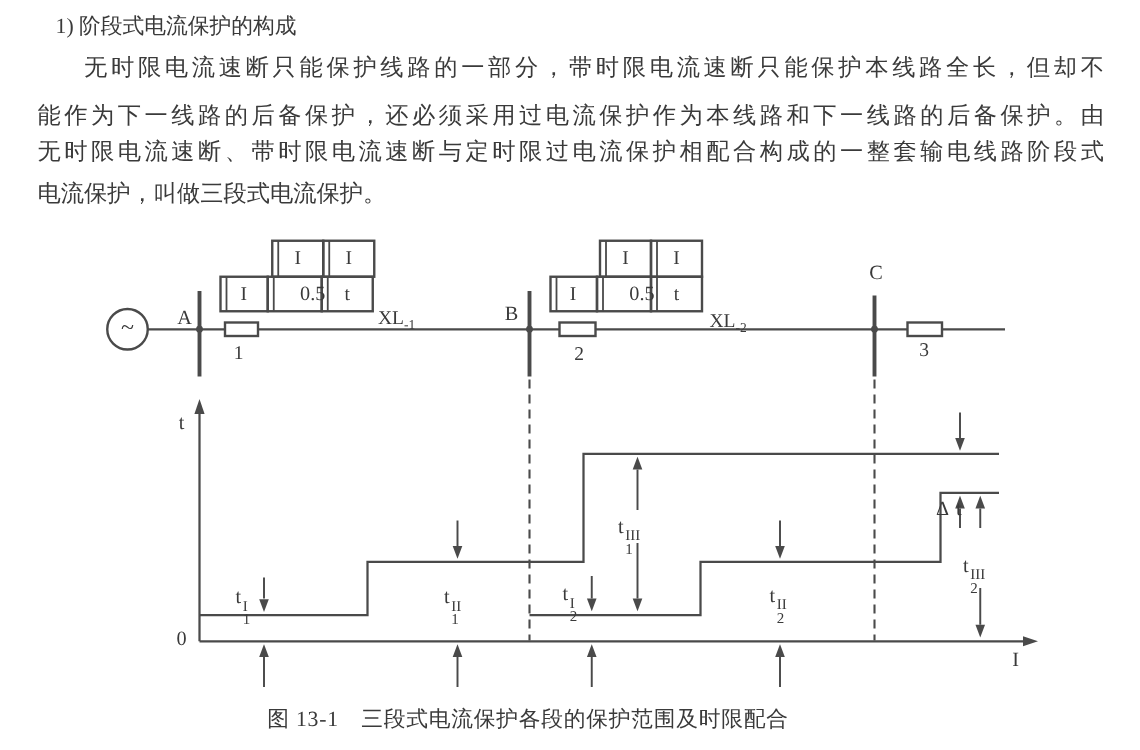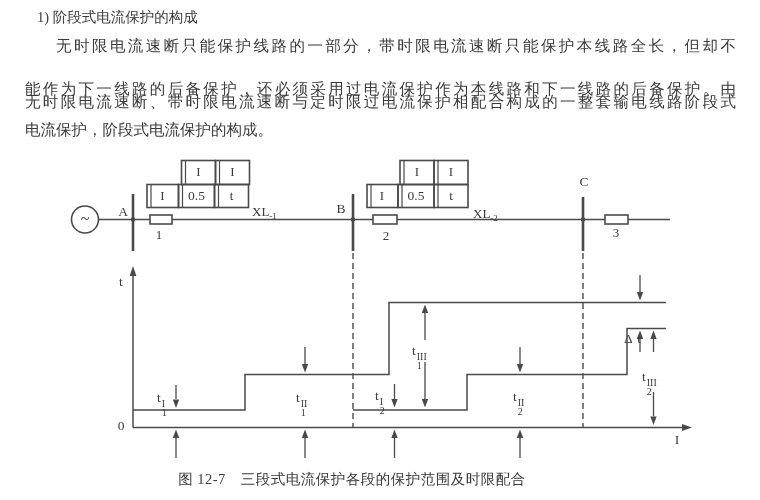--- a/index.html
+++ b/index.html
@@ -21,41 +21,41 @@
   .pline.first{text-indent:31px;}
   .caption{
     left:0;top:470px;width:704px;text-align:center;font-size:14.5px;
     letter-spacing:0.5px;
   }
   
   .ctr{transform:translate(-50%,-50%);white-space:nowrap;}
   .buslabel{font-size:13.5px;}
   .numlabel{font-size:13px;}
   .boxlabel{font-size:13px;}
-  .boxlabel.small{font-size:13.5px;}
+  .boxlabel.small{font-size:13.5px;margin-left:12px;}
   .genlabel{font-size:16px;}
   .axlabel{font-size:13.5px;}
   .lineLabel{font-size:13px;white-space:nowrap;text-align:right;}
   .lineLabel .lsub{font-size:9px;vertical-align:-3px;letter-spacing:0;}
   
   .ts{font-size:13.5px;white-space:nowrap;}
   .ts .ss{display:inline-flex;flex-direction:column;align-items:flex-start;
           font-size:10px;line-height:8.5px;margin-left:1px;vertical-align:-5px;}
   .dlt{font-size:13.5px;letter-spacing:1px;white-space:nowrap;margin-top:24px;}
   svg{position:absolute;left:0;top:0;}
 </style>
 </head>
 <body>
 
 <div class="abs heading">1) 阶段式电流保护的构成</div>
 <div class="abs pline just first" style="top:36px">无时限电流速断只能保护线路的一部分，带时限电流速断只能保护本线路全长，但却不</div>
-<div class="abs pline just" style="top:79px">能作为下一线路的后备保护，还必须采用过电流保护作为本线路和下一线路的后备保护。由</div>
+<div class="abs pline just" style="top:68px">能作为下一线路的后备保护，还必须采用过电流保护作为本线路和下一线路的后备保护。由</div>
 <div class="abs pline just" style="top:92px">无时限电流速断、带时限电流速断与定时限过电流保护相配合构成的一整套输电线路阶段式</div>
-<div class="abs pline" style="top:120px">电流保护，阶段式电流保护的构成。</div>
-<div class="abs caption">图 12-7　三段式电流保护各段的保护范围及时限配合</div>
+<div class="abs pline" style="top:120px">电流保护，叫做三段式电流保护。</div>
+<div class="abs caption">图 13-1　三段式电流保护各段的保护范围及时限配合</div>
 
 <svg width="760" height="500" viewBox="0 0 760 500">
   <g stroke="#4a4a4a" fill="none" stroke-width="1.5">
 
     <g>
       <circle cx="85" cy="219.5" r="13.5" stroke-width="1.6"></circle>
       <path d="M98.5 219.5 H133"></path>
     </g>
 
     <path d="M133 219.5 H670"></path>

